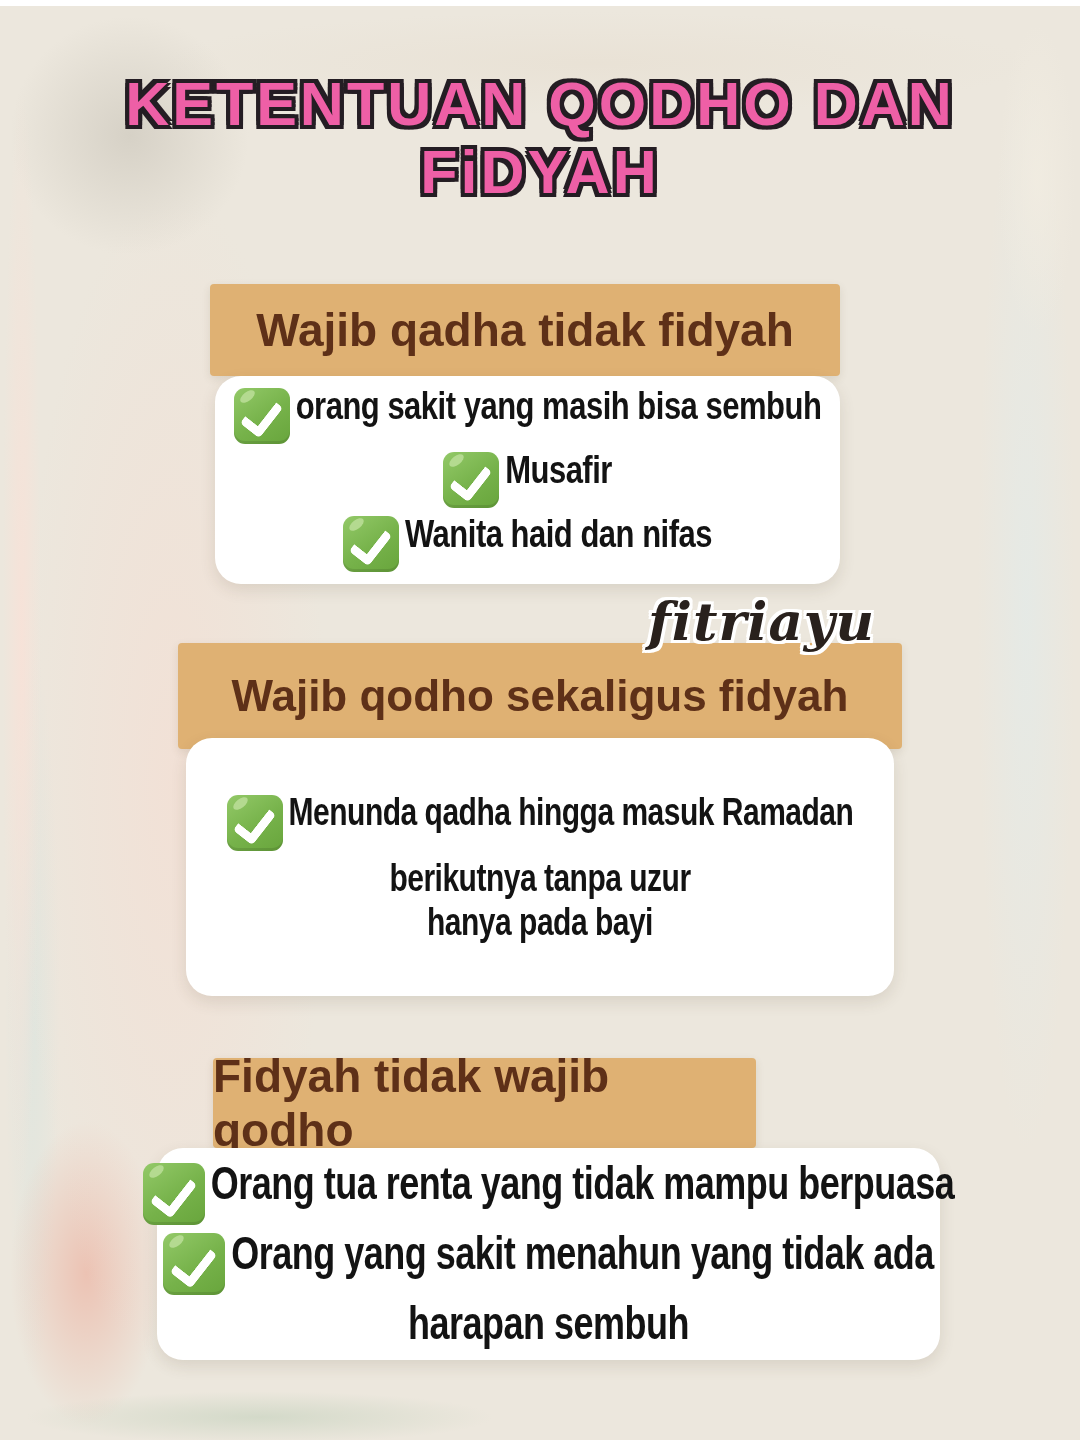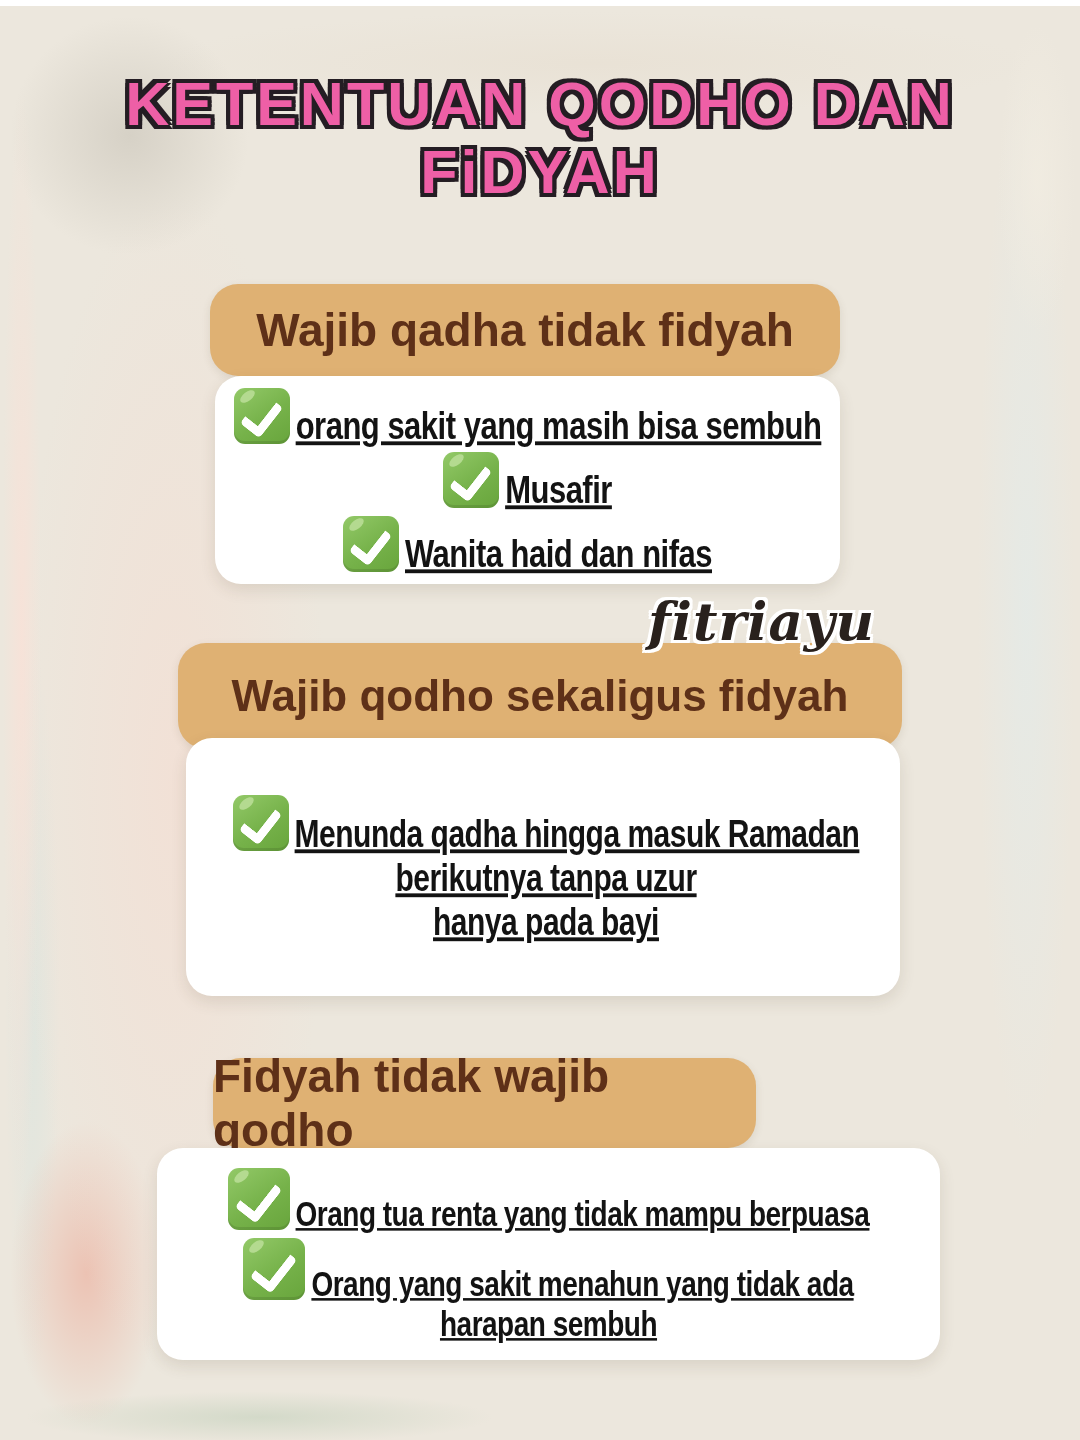--- a/index.html
+++ b/index.html
@@ -35,44 +35,44 @@
       -4px -4px 0 #241d23,  4px -4px 0 #241d23,
       -4px  4px 0 #241d23,  4px  4px 0 #241d23,
       -4px  0   0 #241d23,  4px  0   0 #241d23,
        0   -4px 0 #241d23,  0    4px 0 #241d23;
   }
 
   
   .header {
     position:absolute;
     background:#dfb173;
-    border-radius:28px;
+    border-radius:4px;
     display:flex; align-items:center; justify-content:center;
     color:#5e3018; font-weight:bold;
     box-shadow:0 3px 8px rgba(90,70,40,0.12);
   }
   .h1 { left:210px; top:278px; width:630px; height:92px; font-size:46px; }
   .h2 { left:178px; top:637px; width:724px; height:106px; font-size:44px; }
   .h3 { left:213px; top:1052px; width:543px; height:90px; font-size:46px; }
 
   
   .card {
     position:absolute;
     background:#ffffff;
     border-radius:26px;
     box-shadow:0 6px 16px rgba(70,55,35,0.12);
     display:flex; flex-direction:column;
     align-items:center; justify-content:center;
     color:#131313;
   }
   .c1 { left:215px; top:370px; width:625px; height:208px; font-size:31px; gap:8px; }
-  .c2 { left:186px; top:732px; width:708px; height:258px; font-size:30px; gap:10px;padding-left:6px; }
-  .c3 { left:157px; top:1142px; width:783px; height:212px; font-size:28px; gap:8px; }
+  .c2 { left:186px; top:732px; width:708px; height:258px; font-size:30px; gap:10px; }
+  .c3 { left:157px; top:1142px; width:783px; height:212px; font-size:36px; gap:8px; }
 
-  .line { display:flex; align-items:flex-end; justify-content:center; width:100%;text-decoration:underline; }
+  .line { display:flex; align-items:flex-start; justify-content:center; width:100%; }
   .t {
     display:inline-block;
     font-weight:bold; letter-spacing:-0.5px;
     transform:scaleY(1.28);
     white-space:nowrap;
   }
 
   
   .check {
     flex:0 0 auto;

